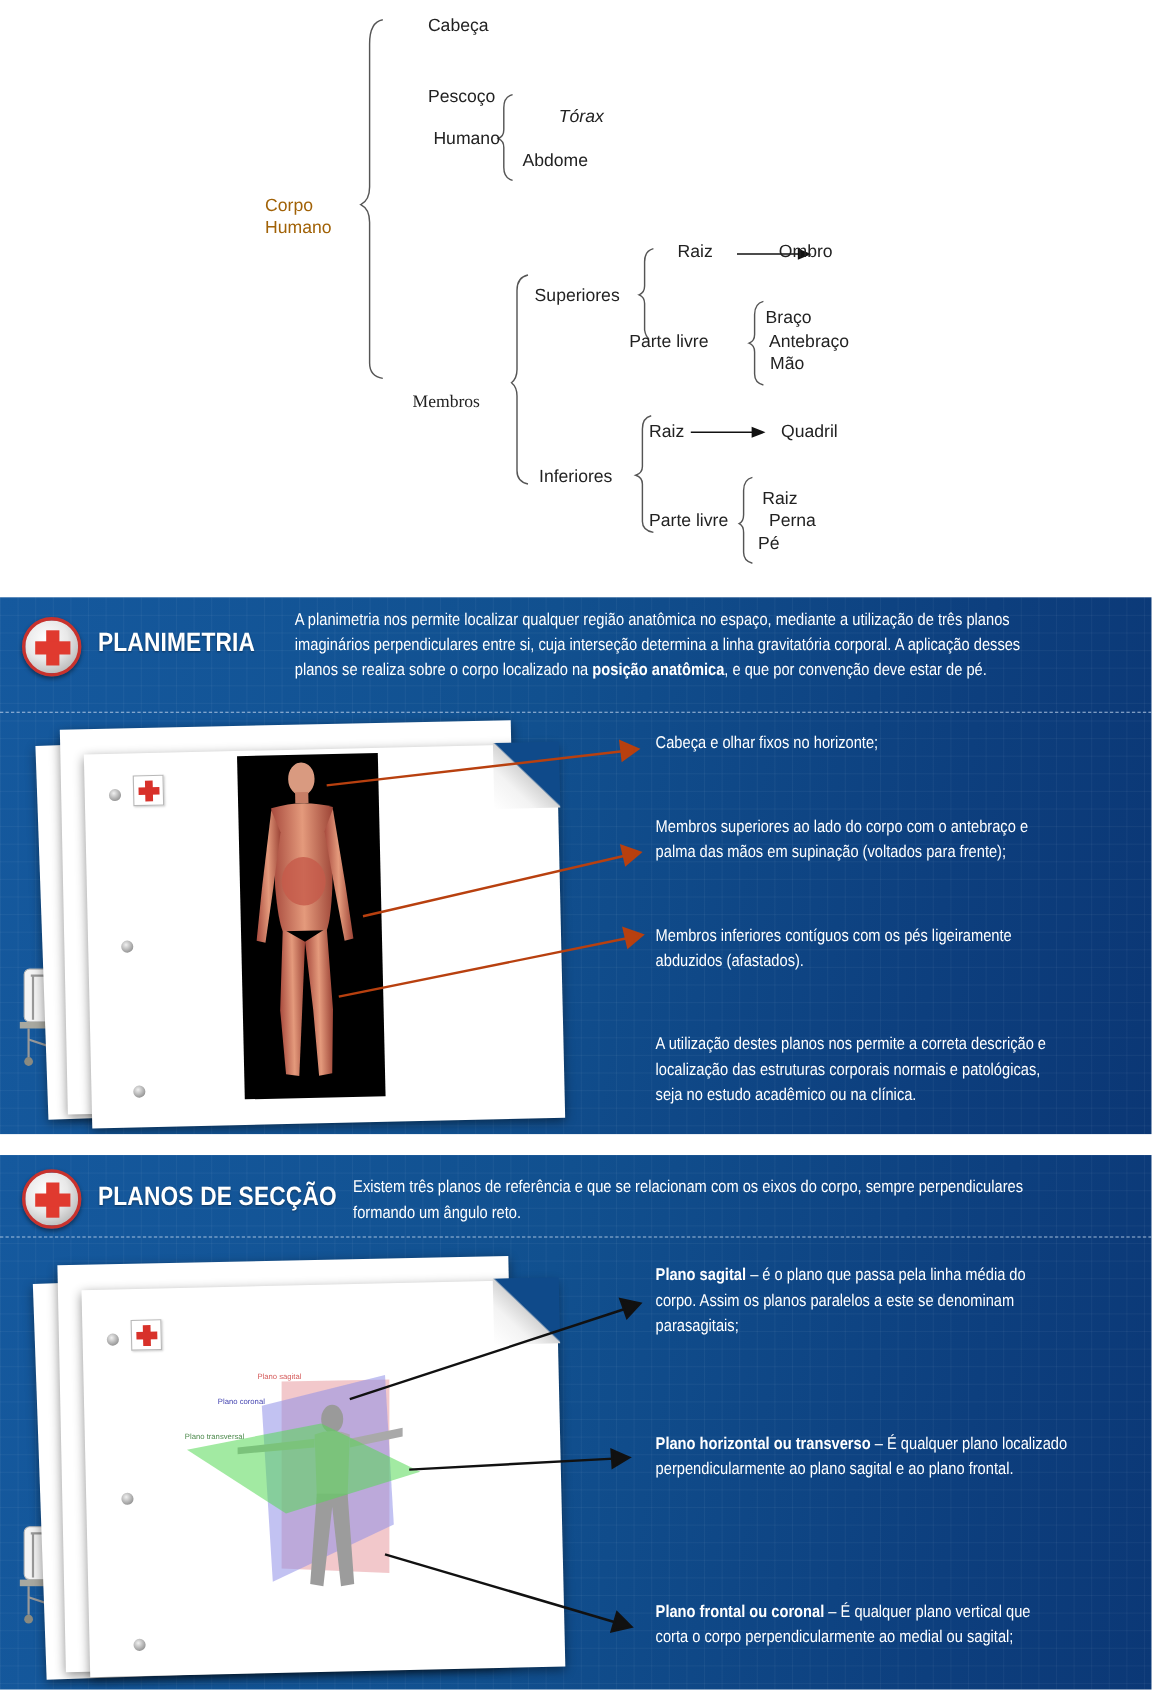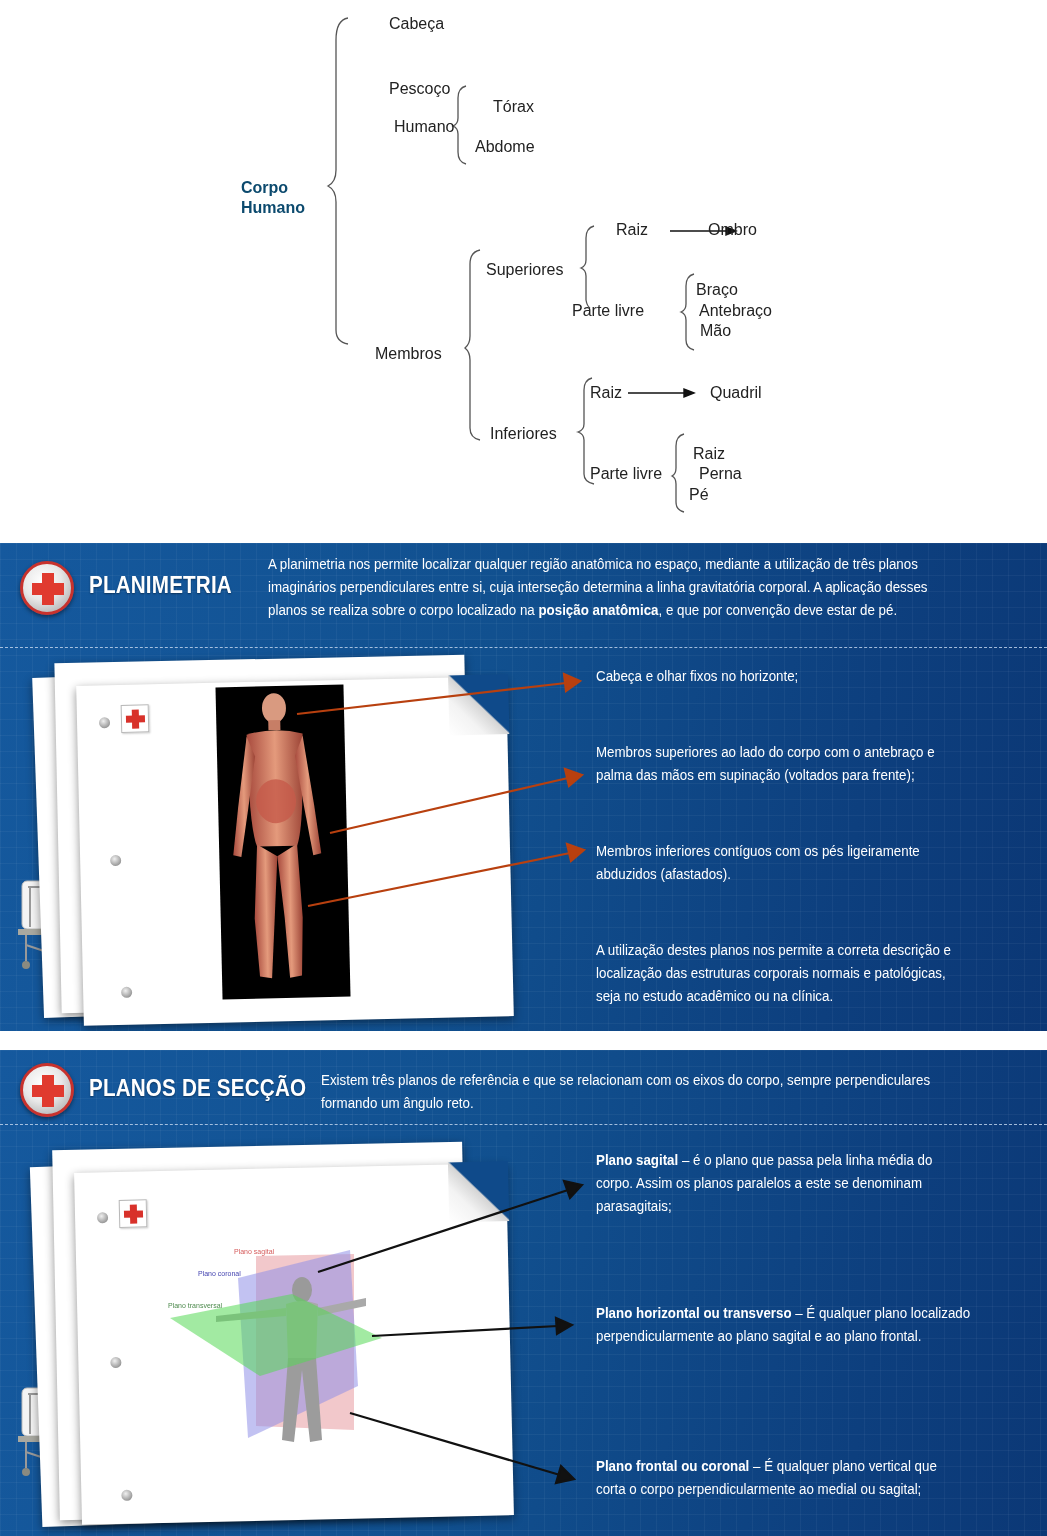--- a/index.html
+++ b/index.html
@@ -3,21 +3,21 @@
 <meta charset="utf-8">
 <style>
   * { box-sizing: border-box; margin: 0; padding: 0; }
   html, body { width: 1047px; height: 1536px; background: #ffffff; overflow: hidden; }
   body { position: relative; font-family: "Liberation Sans", sans-serif; }
 
   
   #tree { position: absolute; left: 0; top: 0; width: 1047px; height: 530px; background: #fff; }
   #tree svg.lines { position: absolute; left: 0; top: 0; }
   .t { position: absolute; font-family: "Liberation Sans", sans-serif; font-size: 16px; color: #222; line-height: 20px; white-space: nowrap; }
-  .t.bold { font-weight: bold; color: #0c4a6e; }
+  .t.bold { font-weight: normal; color: #a16207; }
 
   
   .panel {
     position: absolute; left: 0; width: 1047px; overflow: hidden;
     background:
       linear-gradient(rgba(255,255,255,0.045) 1px, transparent 1px) 0 0 / 16px 16px,
       linear-gradient(90deg, rgba(255,255,255,0.045) 1px, transparent 1px) 0 0 / 16px 16px,
       linear-gradient(100deg, #15599e 0%, #11508f 45%, #0d3f7e 80%, #0b3775 100%);
   }
   #panel1 { top: 543px; height: 488px; }
@@ -109,24 +109,24 @@
   </svg>
 
   <div class="t bold" style="left:241px;top:178px;">
     <div>Corpo</div>
     <div>Humano</div>
   </div>
   <div class="t" style="left:389px;top:14px;">Cabeça</div>
   <div class="t" style="left:389px;top:35px;margin-top:44px;">Pescoço</div>
 
   <div class="t" style="left:394px;top:117px;">Humano</div>
-  <div class="t" style="left:493px;top:97px;">Tórax</div>
+  <div class="t" style="left:508px;top:97px;font-style:italic;">Tórax</div>
   <div class="t" style="left:475px;top:137px;">Abdome</div>
 
-  <div class="t" style="left:375px;top:344px;">Membros</div>
+  <div class="t" style="left:375px;top:356px;font-family:Liberation Serif, serif;">Membros</div>
 
   <div class="t" style="left:486px;top:260px;">Superiores</div>
   <div class="t" style="left:616px;top:220px;">Raiz</div>
   <div class="t" style="left:708px;top:220px;">Ombro</div>
   <div class="t" style="left:572px;top:301px;">Parte livre</div>
   <div class="t" style="left:696px;top:280px;">Braço</div>
   <div class="t" style="left:699px;top:301px;">Antebraço</div>
   <div class="t" style="left:700px;top:321px;text-align:center;">Mão</div>
 
   <div class="t" style="left:490px;top:424px;">Inferiores</div>

